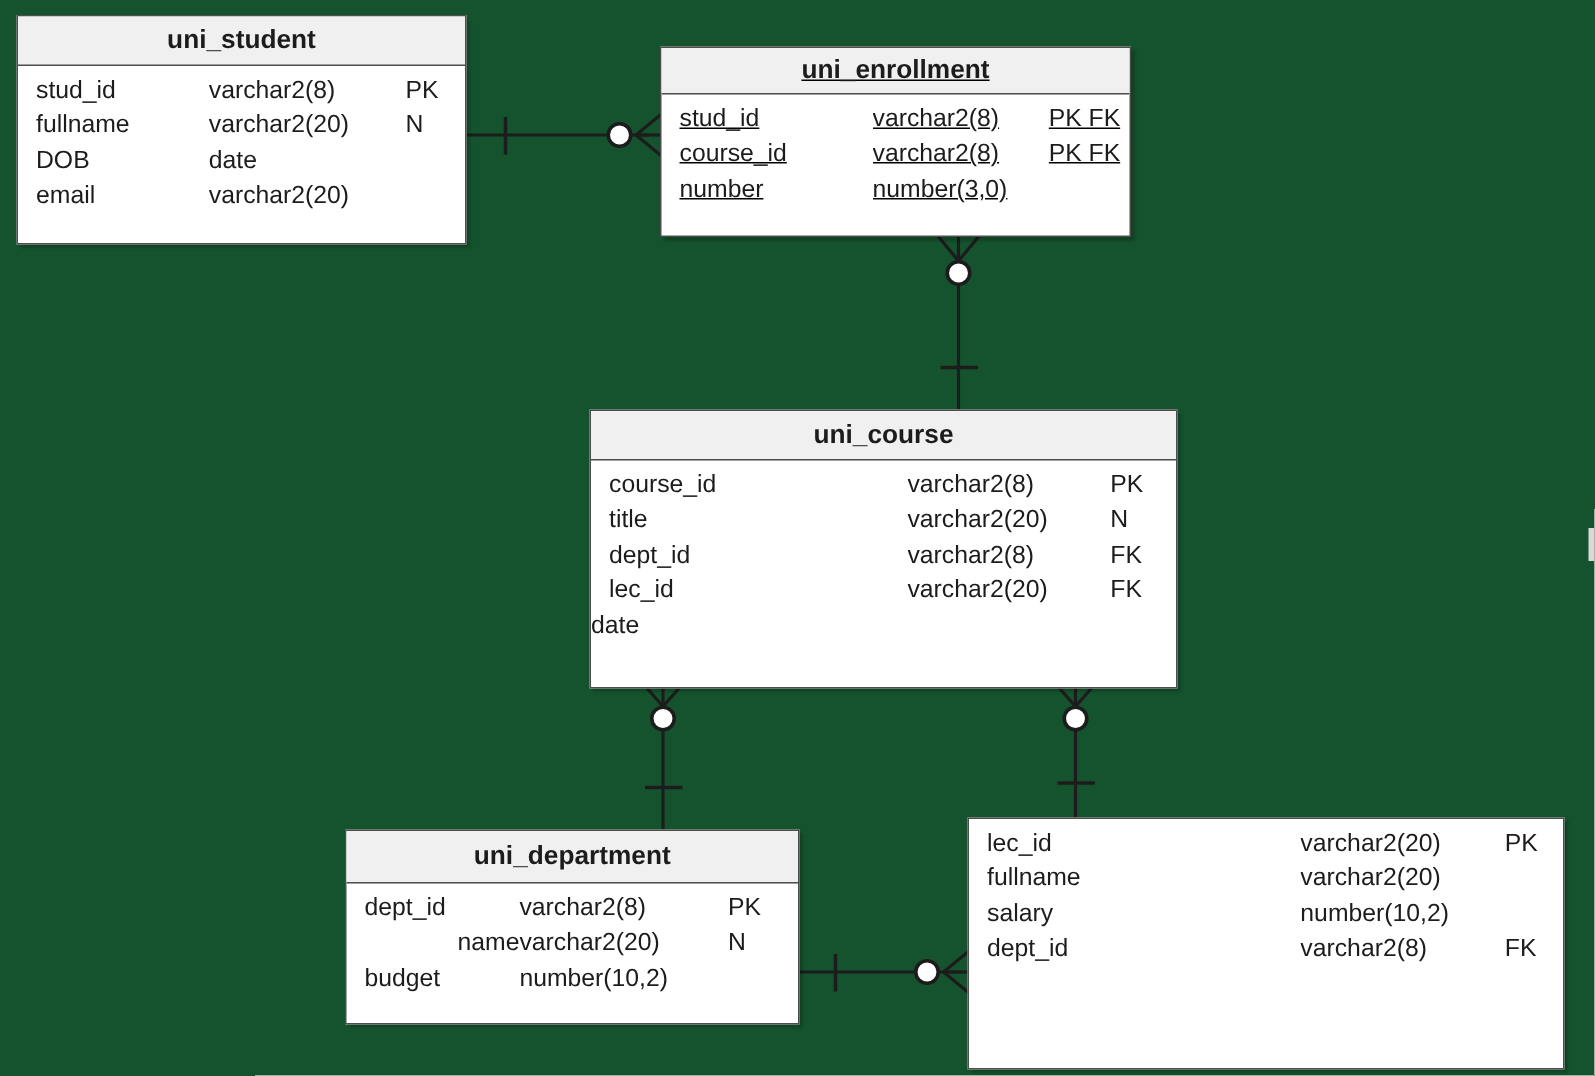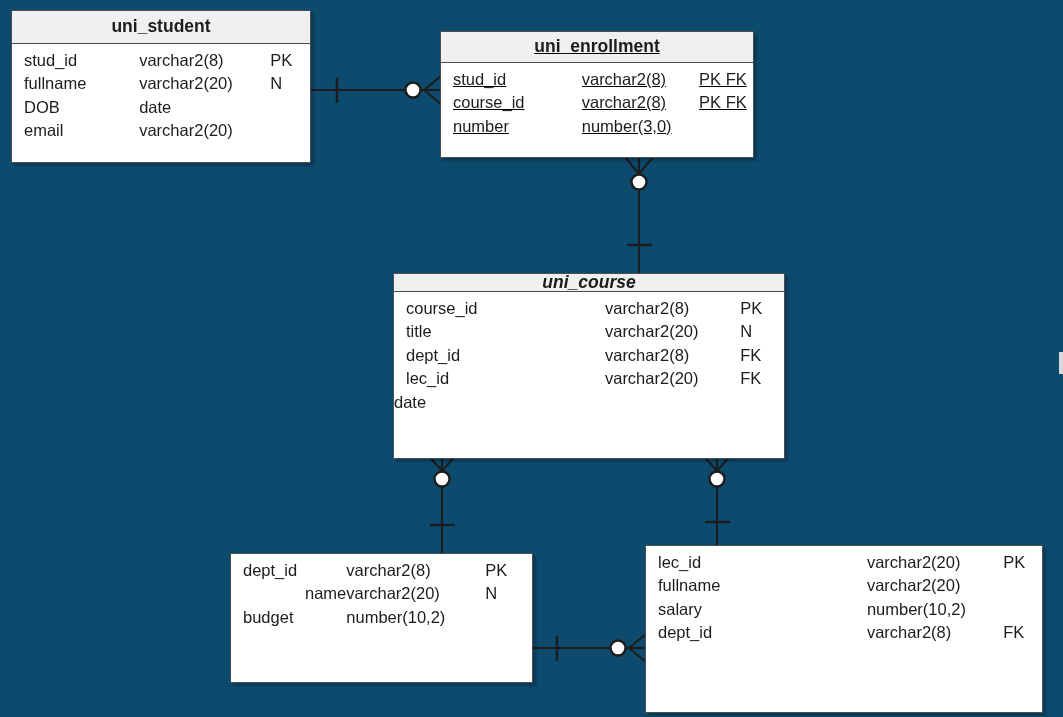--- a/index.html
+++ b/index.html
@@ -4,21 +4,21 @@
 <style>
   html, body {
     margin: 0;
     padding: 0;
     background: #ffffff;
   }
   #canvas {
     position: relative;
     width: 1063px;
     height: 717px;
-    background: #0c4a6e;
+    background: #14532d;
     font-family: "Liberation Sans", sans-serif;
     overflow: hidden;
   }
   
   .entity {
     position: absolute;
     box-sizing: border-box;
     border: 1.6px solid #4d4d4d;
     background: #ffffff;
     box-shadow: 2.5px 2.5px 2px rgba(0,0,0,0.22);
@@ -196,21 +196,21 @@
             <span class="attr-key" style="width: 62px;">PK FK</span>
           </div>
           <div class="attr-row">
             <span class="attr-name" style="width: 160px;">number</span>
             <span class="attr-type" style="width: 135px;">number(3,0)</span>
             <span class="attr-key" style="width: 62px;"></span>
           </div>
         </div>
       </div>
       <div class="entity" style="left: 393px; top: 273px; width: 392px; height: 186px;">
-        <div class="entity-header" style="height: 18px; font-style: italic;">uni_course</div>
+        <div class="entity-header" style="height: 33px;">uni_course</div>
         <div class="entity-body">
           <div class="attr-row">
             <span class="attr-name" style="width: 212px;">course_id</span>
             <span class="attr-type" style="width: 136px;">varchar2(8)</span>
             <span class="attr-key" style="width: 44px;">PK</span>
           </div>
           <div class="attr-row">
             <span class="attr-name" style="width: 212px;">title</span>
             <span class="attr-type" style="width: 136px;">varchar2(20)</span>
             <span class="attr-key" style="width: 44px;">N</span>
@@ -225,20 +225,21 @@
             <span class="attr-type" style="width: 136px;">varchar2(20)</span>
             <span class="attr-key" style="width: 44px;">FK</span>
           </div>
           <div class="attr-row">
             <span class="attr-type" style="width: 136px;">date</span>
             <span class="attr-key" style="width: 44px;"></span>
           </div>
         </div>
       </div>
       <div class="entity" style="left: 230px; top: 553px; width: 303px; height: 130px;">
+        <div class="entity-header" style="height: 35px;">uni_department</div>
         <div class="entity-body">
           <div class="attr-row">
             <span class="attr-name" style="width: 116px;">dept_id</span>
             <span class="attr-type" style="width: 140px;">varchar2(8)</span>
             <span class="attr-key" style="width: 47px;">PK</span>
           </div>
           <div class="attr-row">
             <span class="attr-name" style="width: 116px; text-align: right;">name</span>
             <span class="attr-type" style="width: 140px;">varchar2(20)</span>
             <span class="attr-key" style="width: 47px;">N</span>

